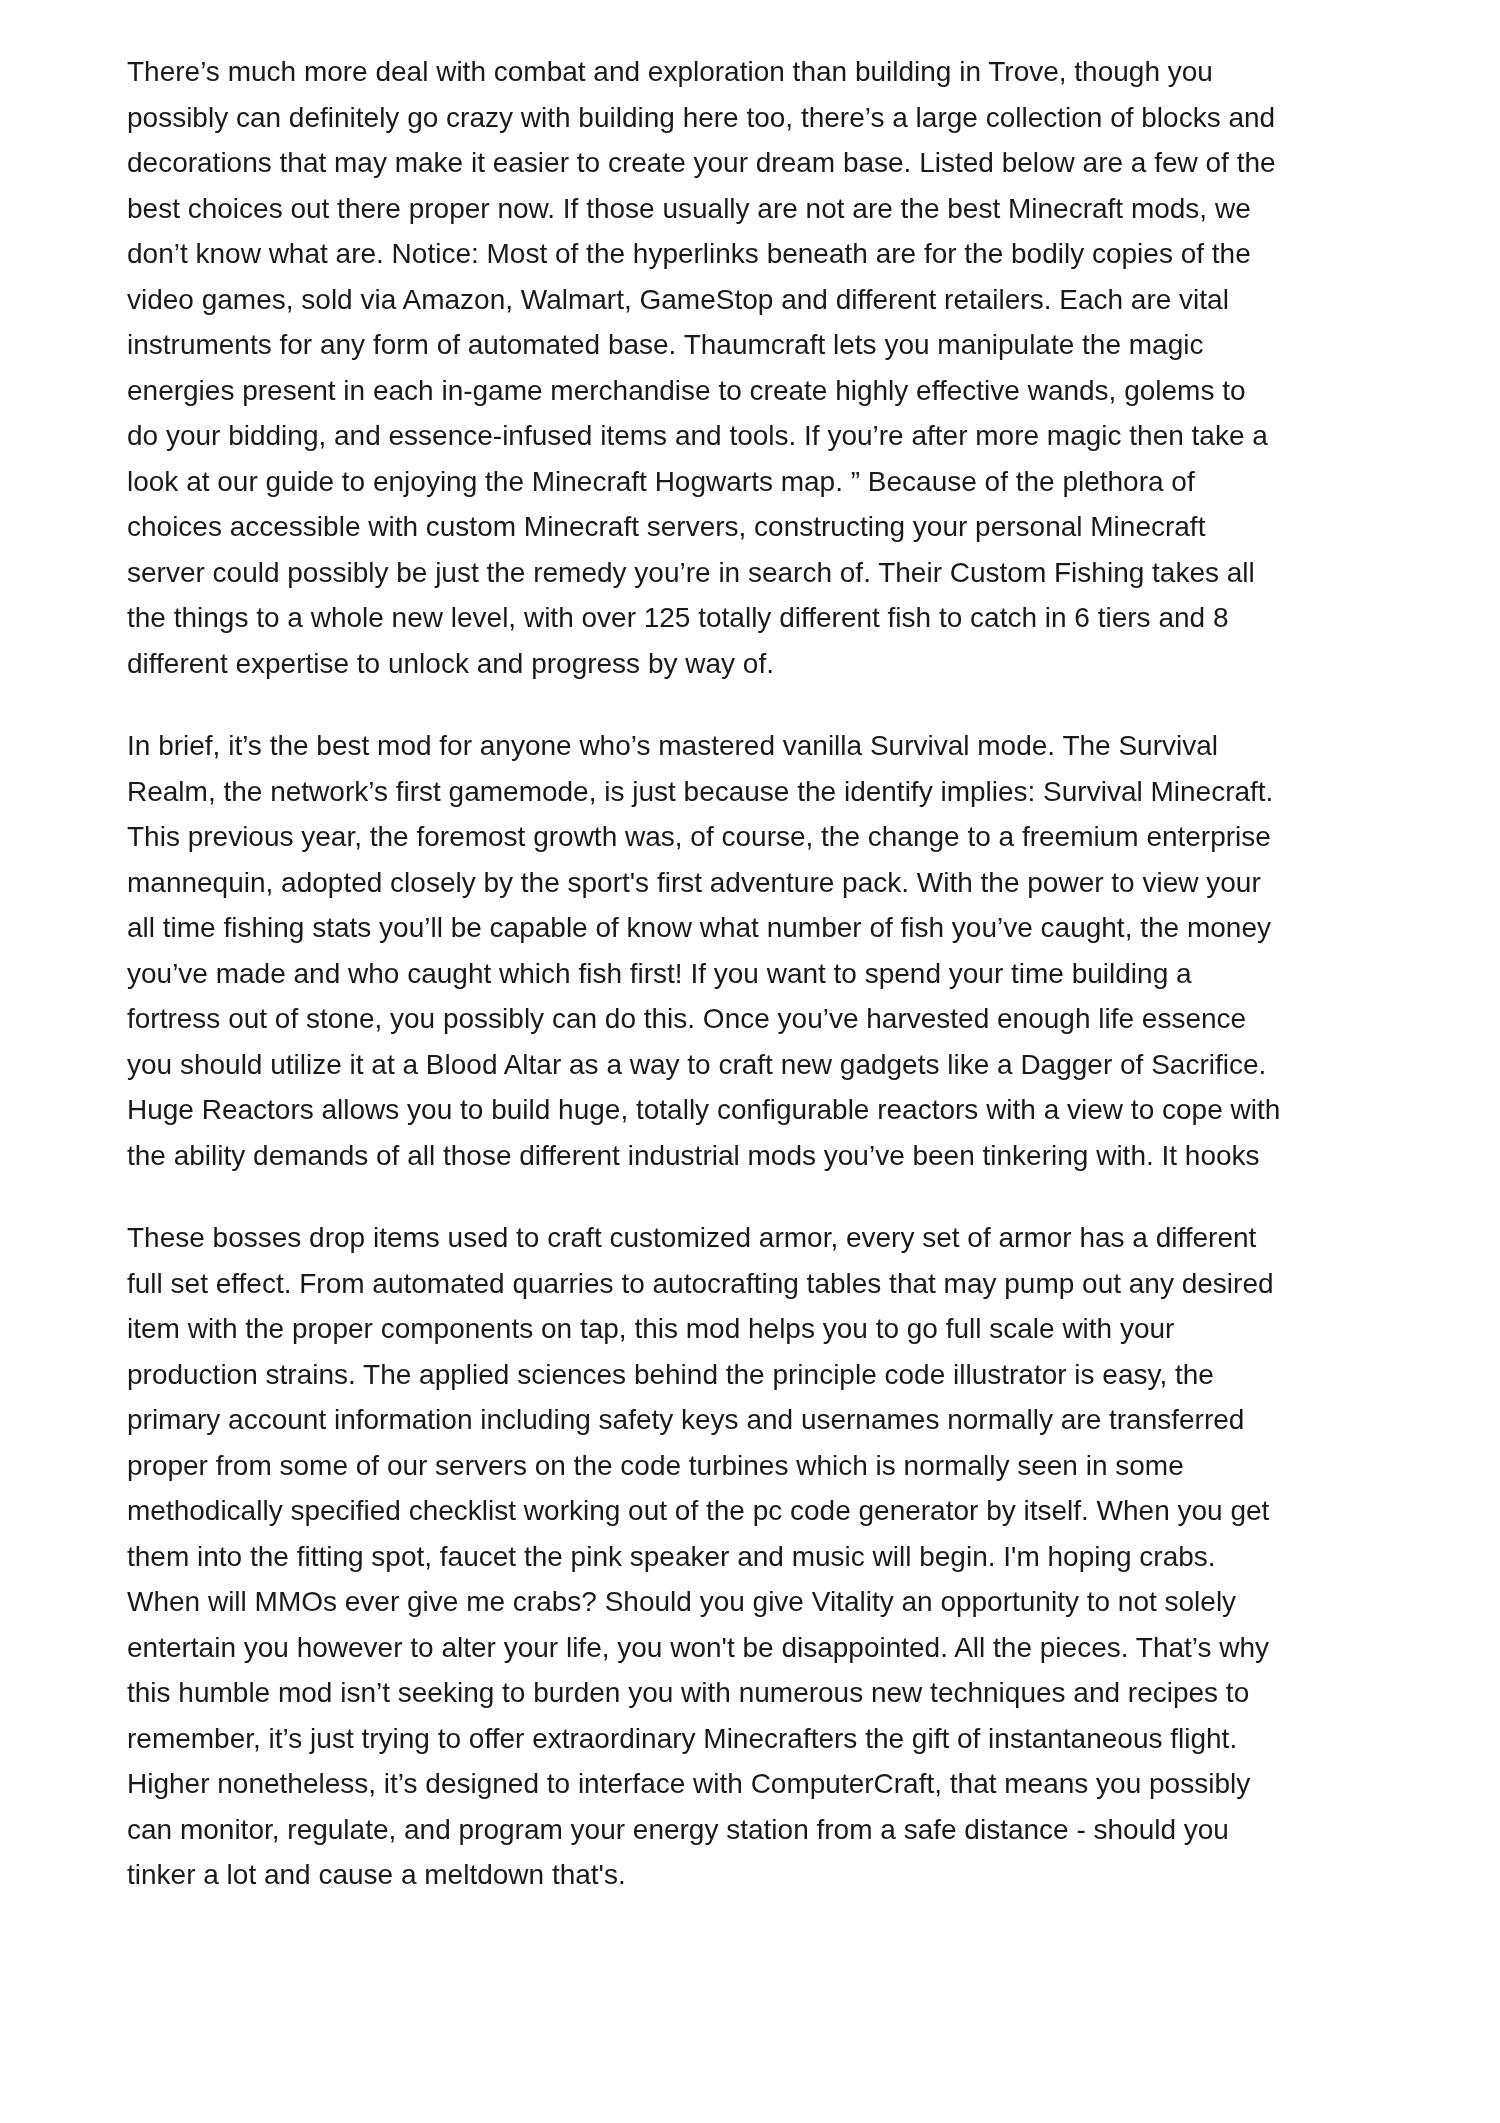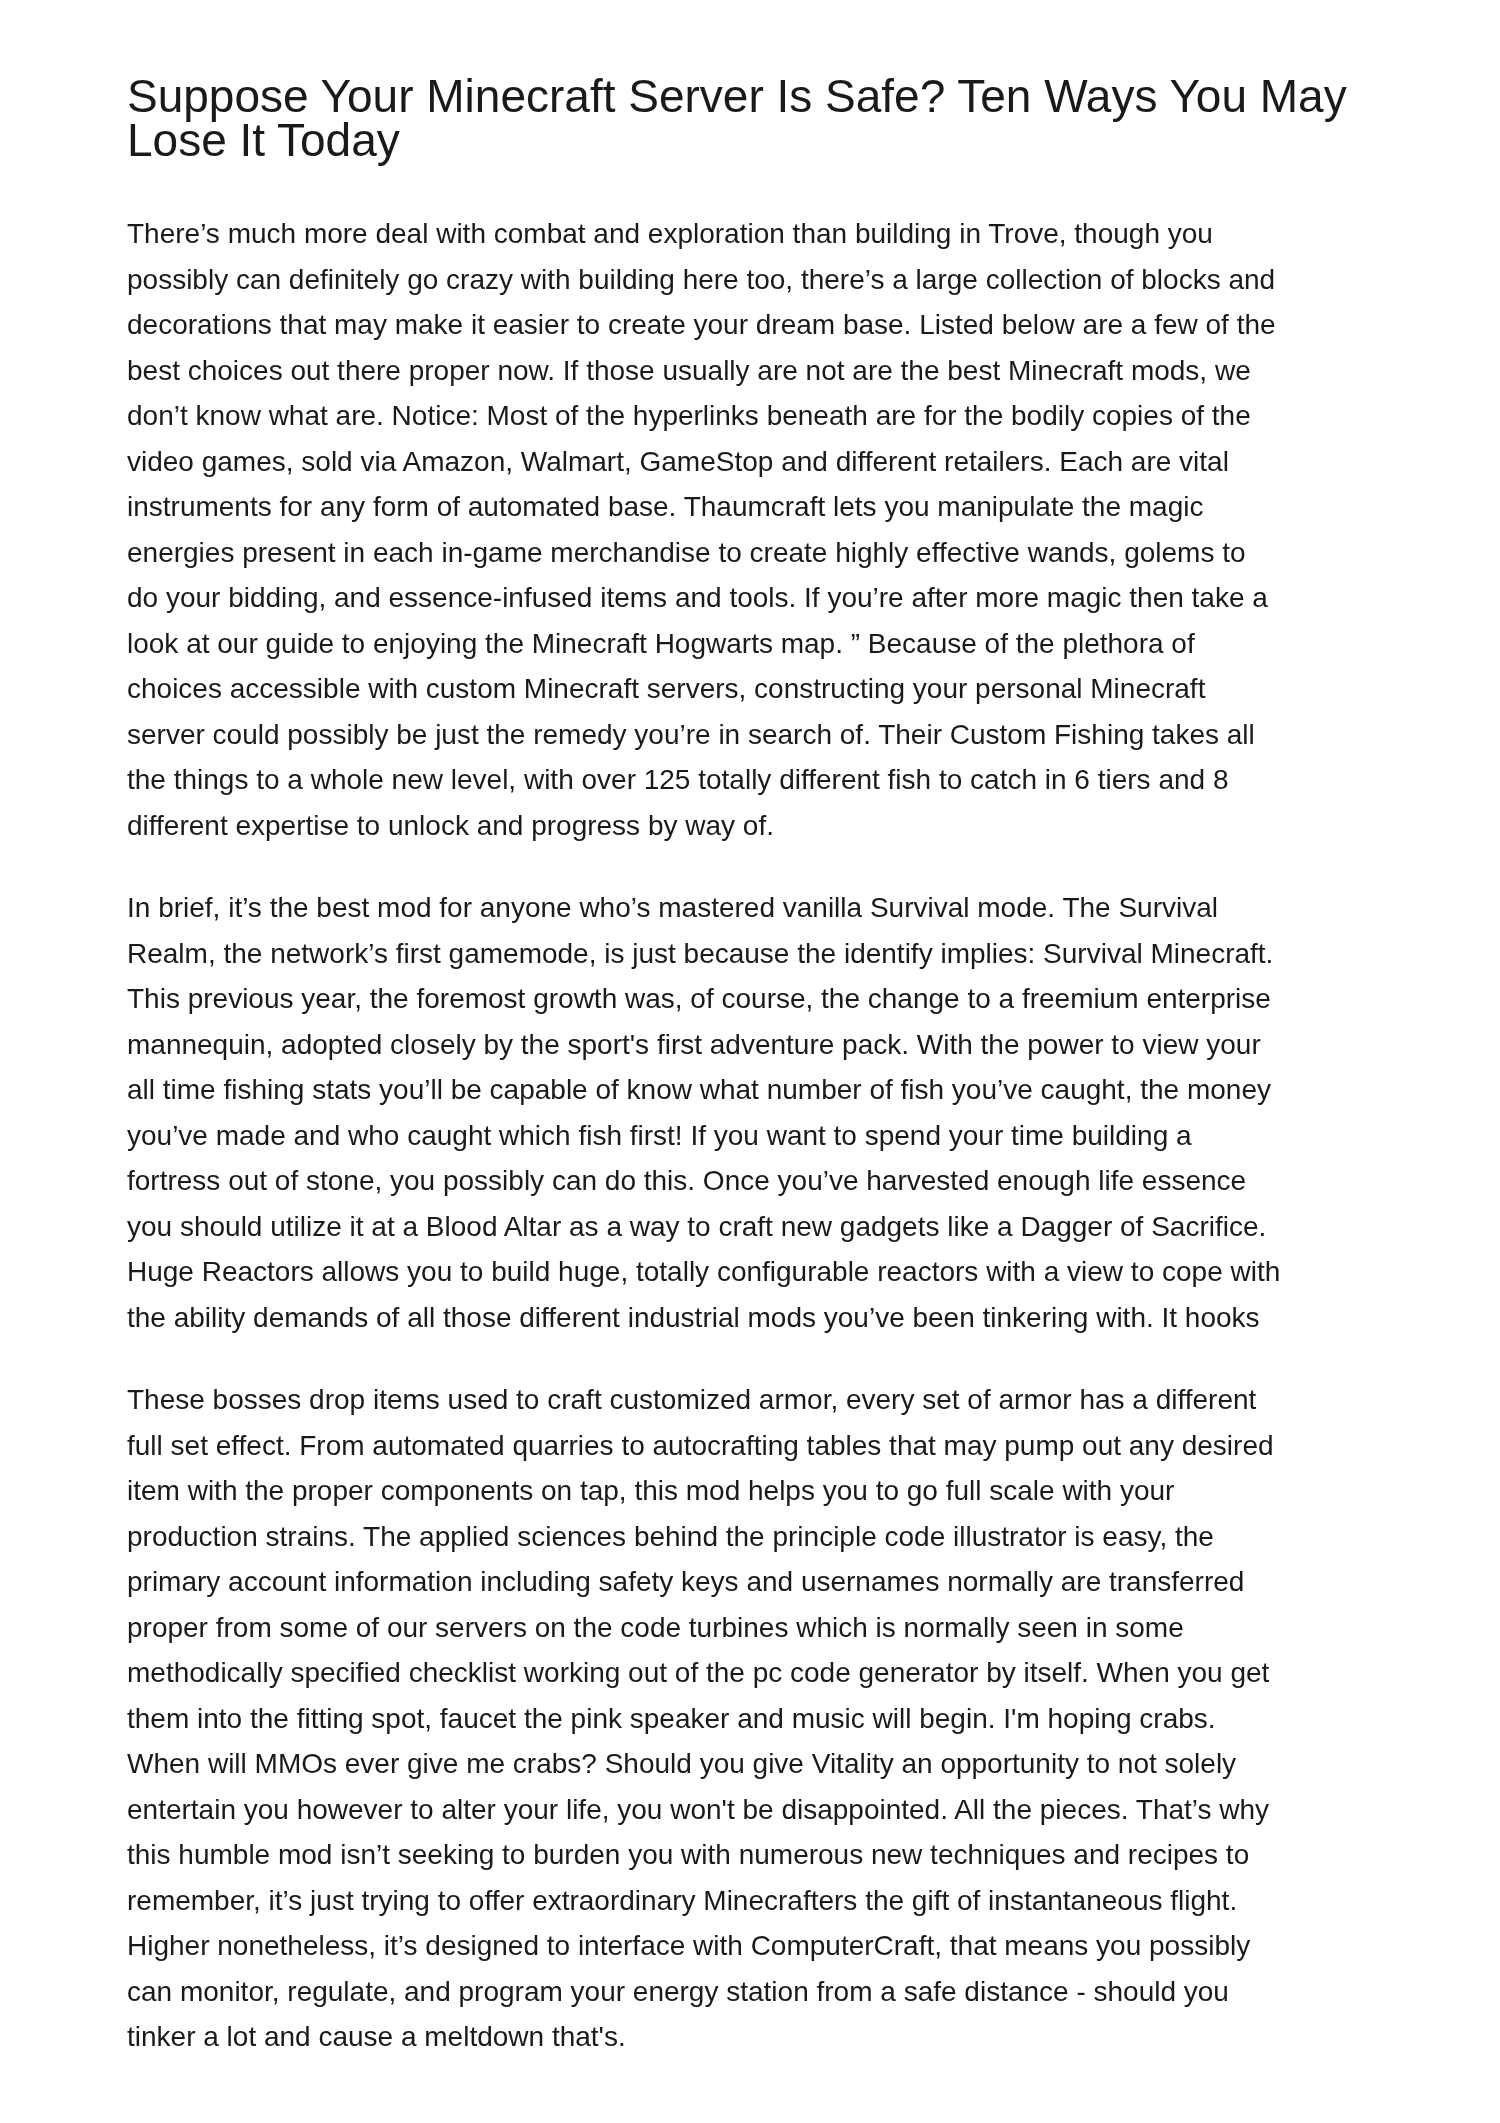--- a/index.html
+++ b/index.html
@@ -38,22 +38,20 @@
     max-width: 1333px;
   }
   .article-paragraph.first {
     margin-top: 49px;
   }
 </style>
 </head>
 <body>
 
 <div class="page">
-  <h1 class="article-title">Suppose Your Minecraft Server Is Safe? Ten Ways You May
-Lose It Today</h1>
 
   <p class="article-paragraph first">There’s much more deal with combat and exploration than building in Trove, though you
 possibly can definitely go crazy with building here too, there’s a large collection of blocks and
 decorations that may make it easier to create your dream base. Listed below are a few of the
 best choices out there proper now. If those usually are not are the best Minecraft mods, we
 don’t know what are. Notice: Most of the hyperlinks beneath are for the bodily copies of the
 video games, sold via Amazon, Walmart, GameStop and different retailers. Each are vital
 instruments for any form of automated base. Thaumcraft lets you manipulate the magic
 energies present in each in-game merchandise to create highly effective wands, golems to
 do your bidding, and essence-infused items and tools. If you’re after more magic then take a

